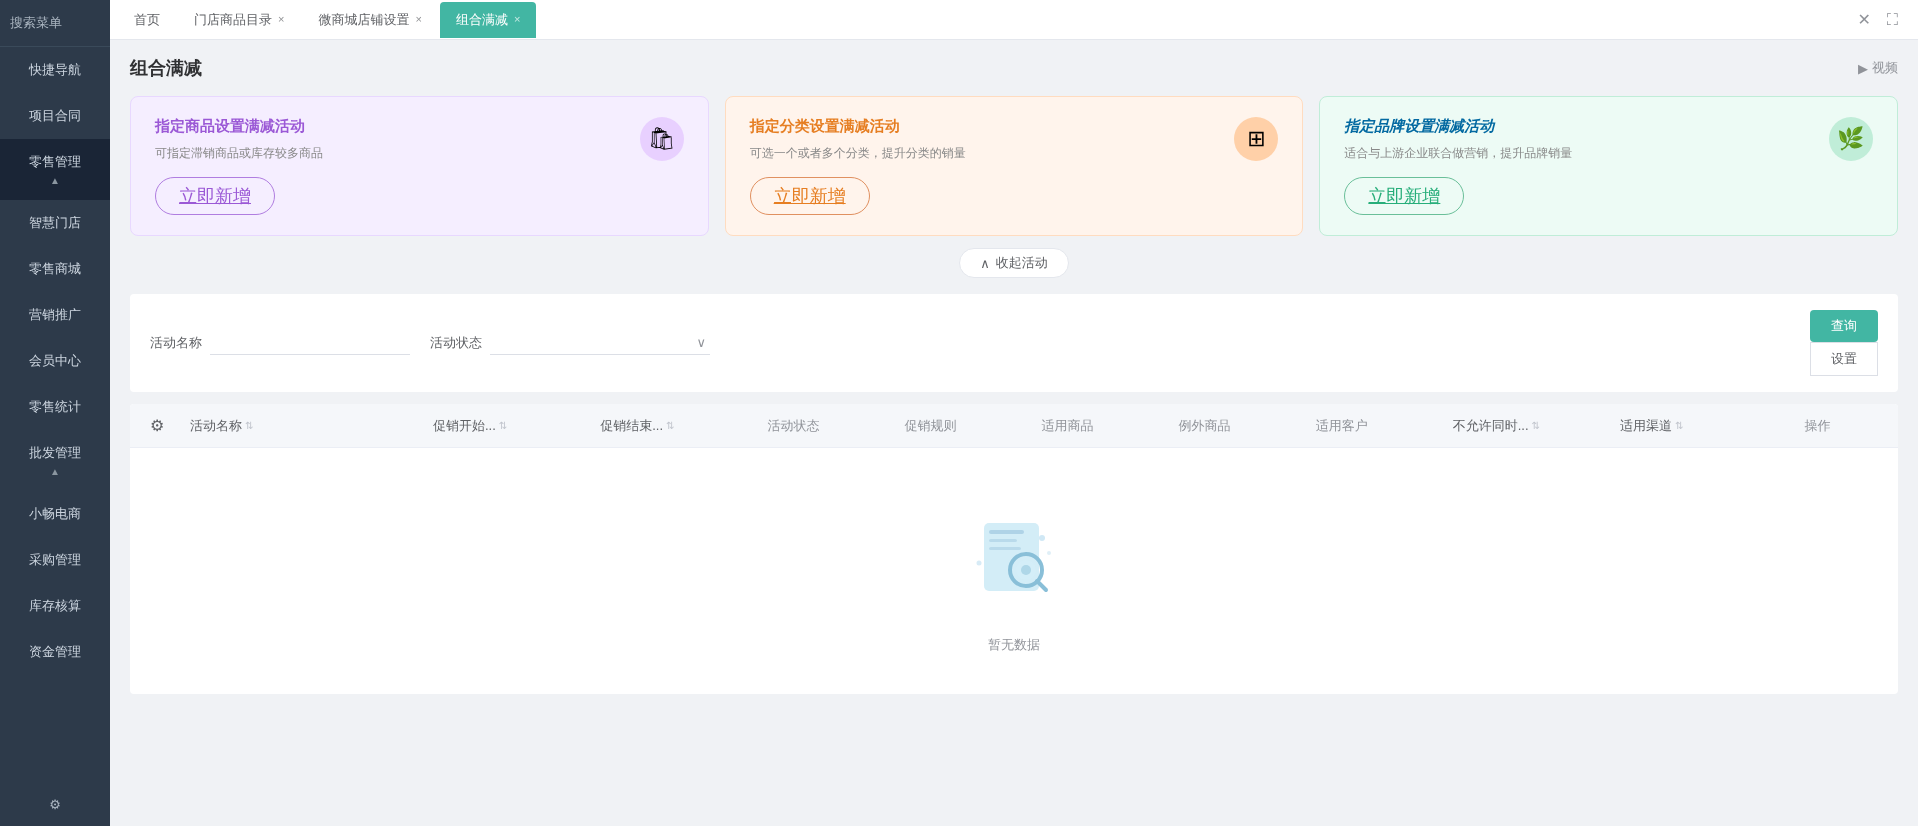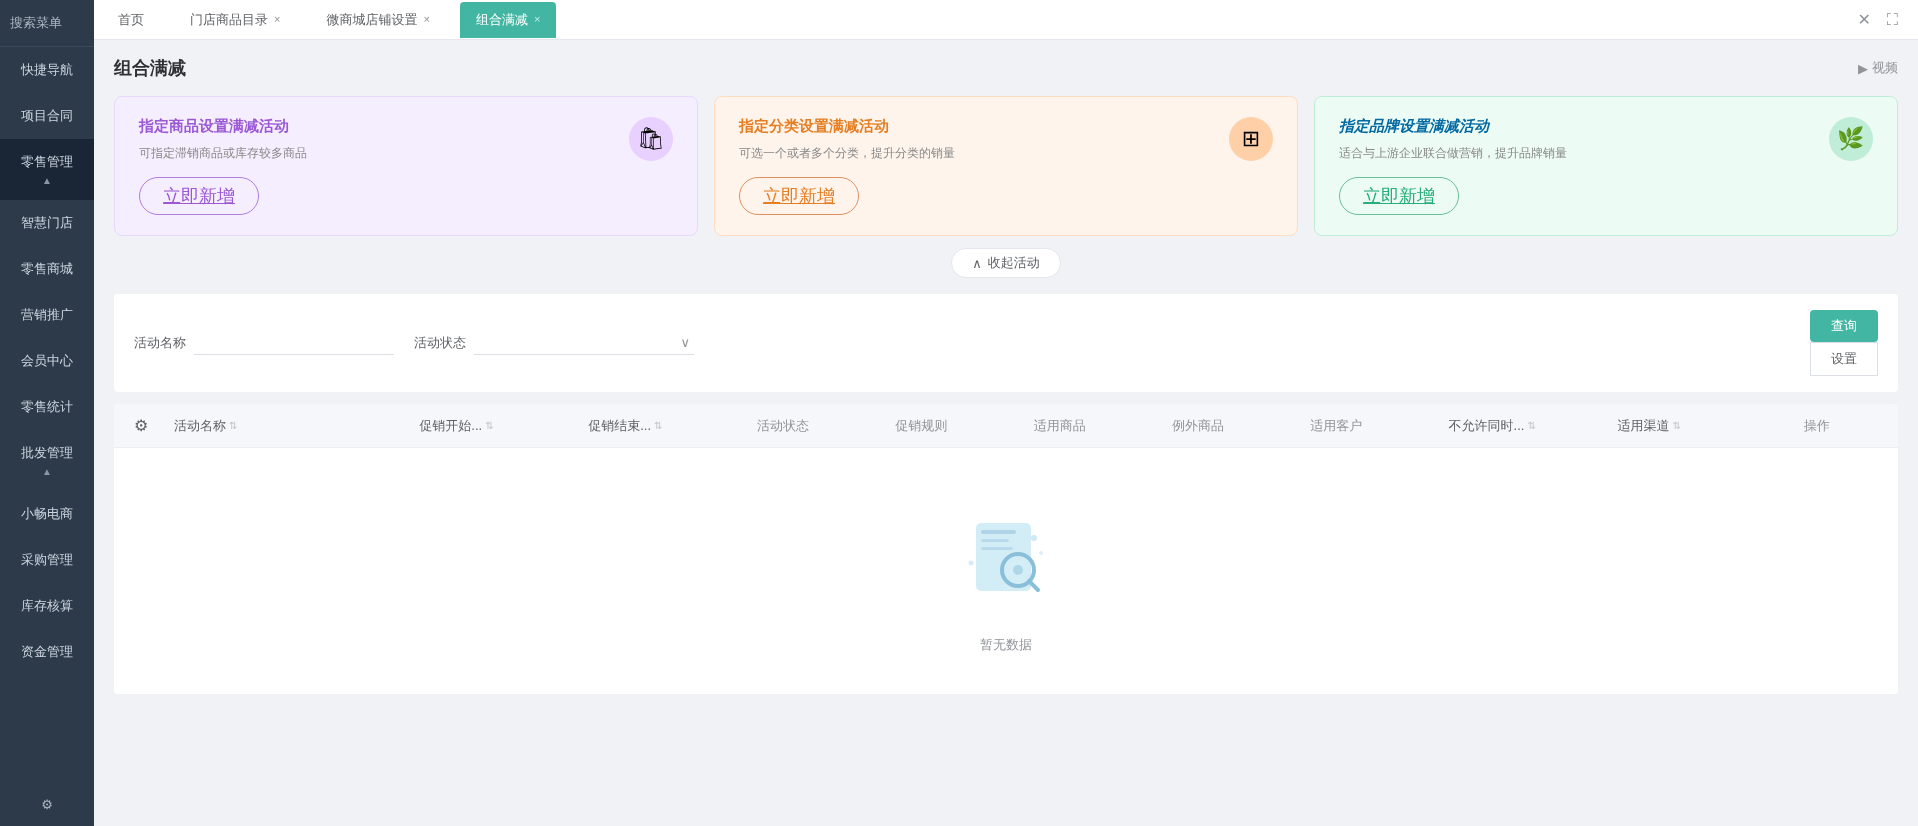--- a/index.html
+++ b/index.html
@@ -1,20 +1,20 @@
 <!DOCTYPE html>
 <html><head>
   <meta charset="utf-8">
   <style>
     * { box-sizing: border-box; margin: 0; padding: 0; }
     body { font-family: 'Microsoft YaHei', 'PingFang SC', sans-serif; font-size: 13px; background: #f0f2f5; display: flex; height: 826px; overflow: hidden; }
 
     
     .sidebar {
-      width: 94px;
+      width: 110px;
       background: #2d3a4a;
       color: #cdd6e0;
       display: flex;
       flex-direction: column;
       flex-shrink: 0;
       height: 100%;
     }
     .sidebar-search {
       padding: 14px 10px;
       font-size: 13px;
@@ -396,21 +396,21 @@
       </div>
     </div>
   <div class="sidebar-bottom">
     <span>⚙</span>
   </div>
 </div>
 
 <div class="main">
 
   <div class="tabs-bar">
-    <div id="tabs-container" style="display:flex;gap:14px;align-items:center;">
+    <div id="tabs-container" style="display:flex;gap:2px;align-items:center;">
         <div class="tab">
           <span>首页</span>
         </div>
         <div class="tab">
           <span>门店商品目录</span>
           <span class="tab-close">×</span>
         </div>
         <div class="tab">
           <span>微商城店铺设置</span>
           <span class="tab-close">×</span>

